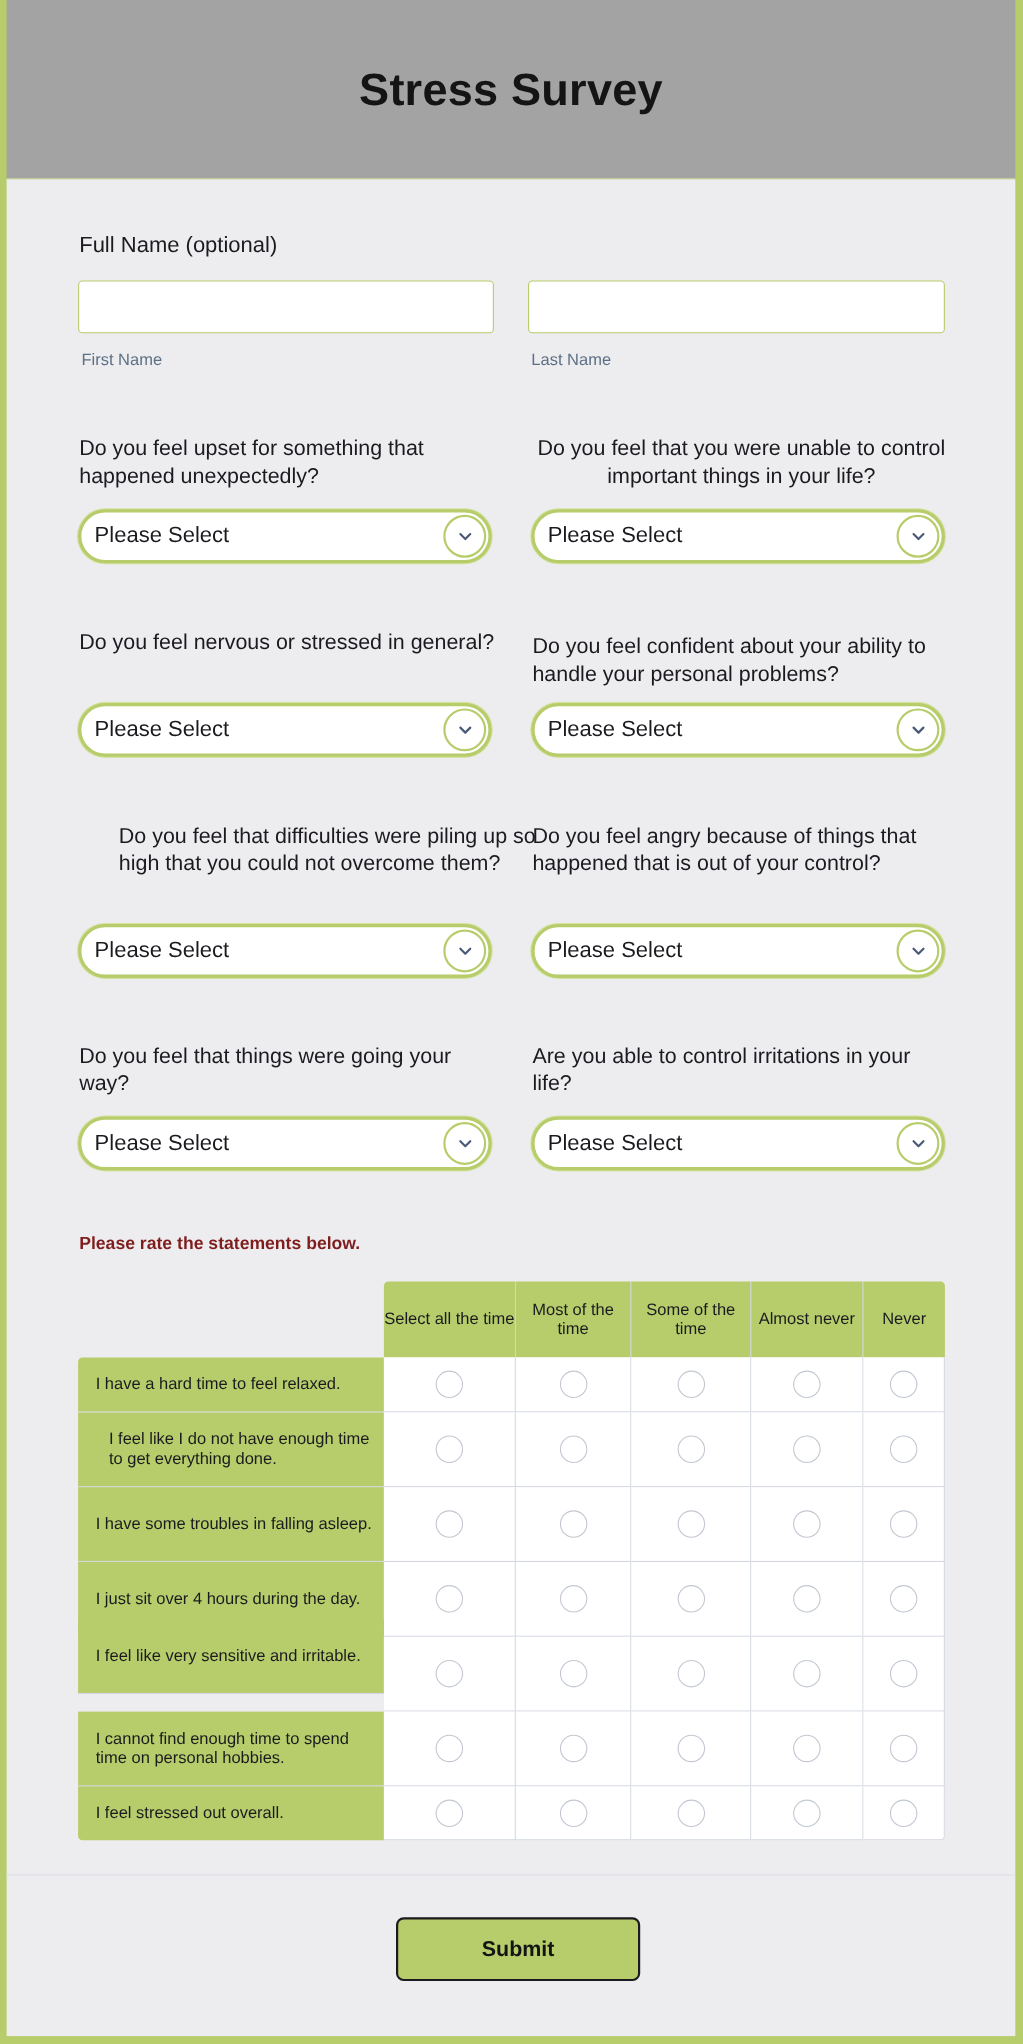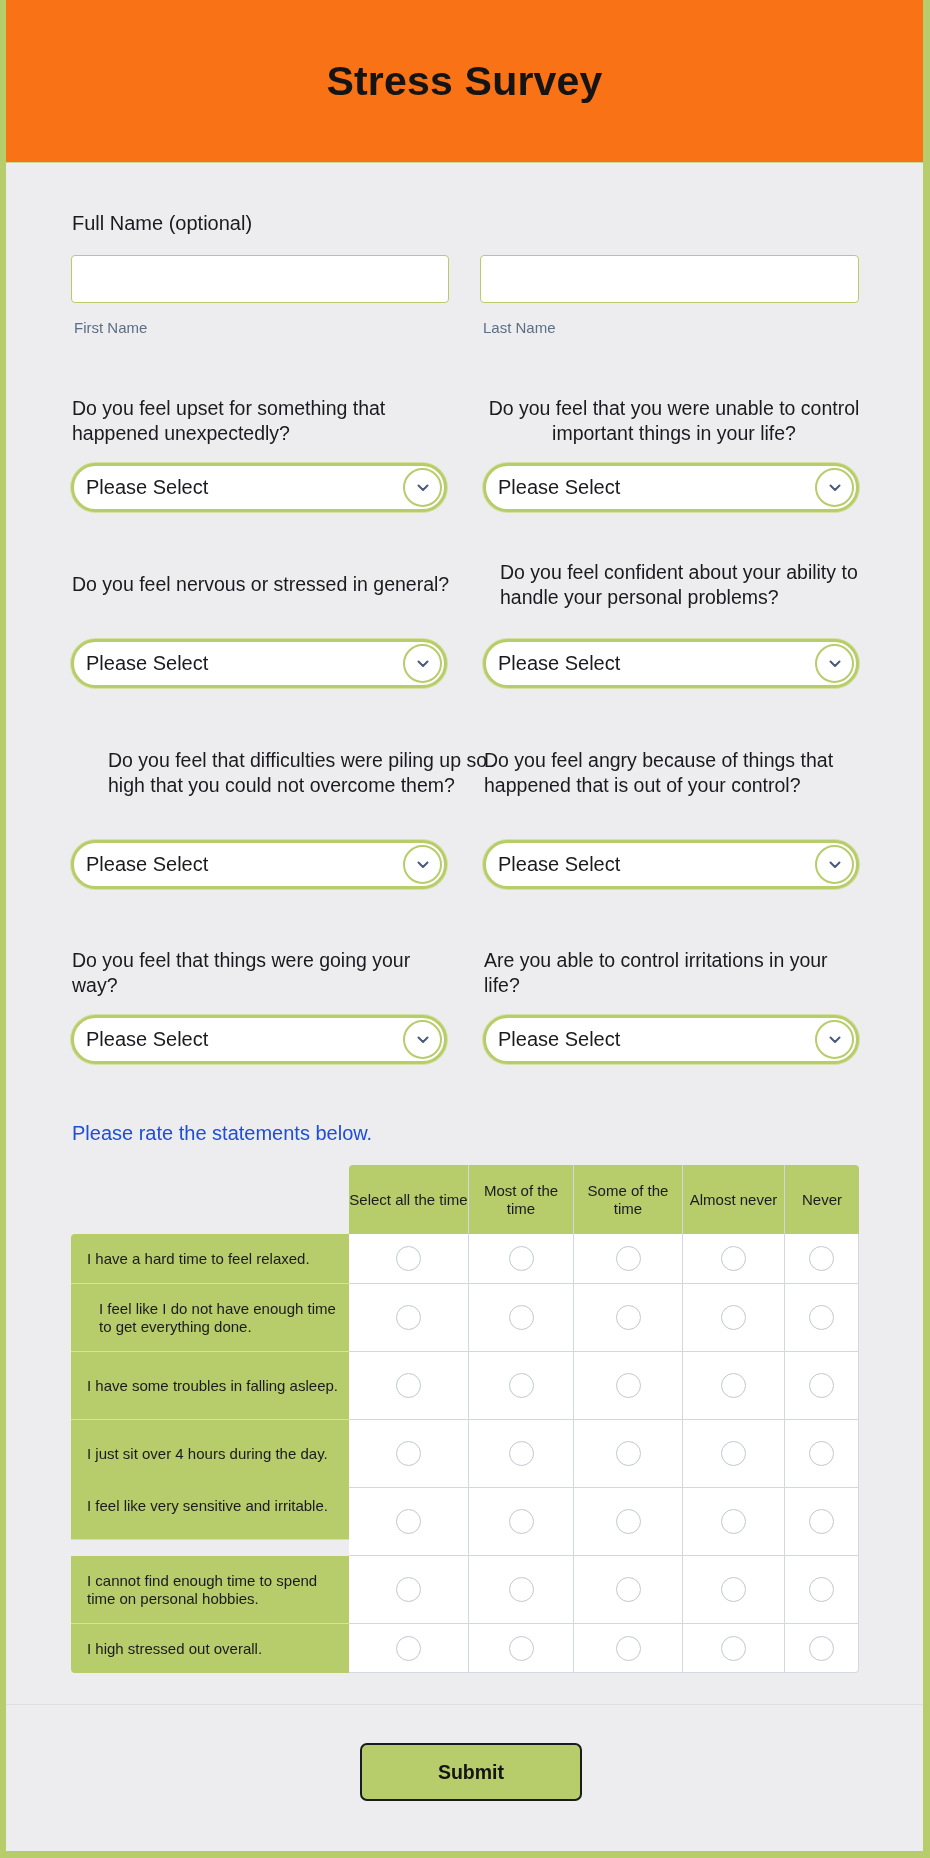--- a/index.html
+++ b/index.html
@@ -1,33 +1,33 @@
 <!DOCTYPE html>
 <html><head>
   <meta charset="utf-8">
   <style>
     * { box-sizing: border-box; margin: 0; padding: 0; }
     html, body { width: 930px; height: 1858px; background: #b7cc6a; }
     body { font-family: "Liberation Sans", "DejaVu Sans", sans-serif; color: #1b1b1f; position: relative; overflow: hidden; }
     .frame { position: absolute; left: 0; top: 0; width: 930px; height: 1858px; background: #b7cc6a; }
-    .header { position: absolute; left: 6px; top: 0; width: 917px; height: 163px; background: #f97316; border-bottom: 1px solid #c9d893; }
+    .header { position: absolute; left: 6px; top: 0; width: 917px; height: 163px; background: #a3a3a3; border-bottom: 1px solid #c9d893; }
     .title { position: absolute; left: 0; right: 0; top: 58px; text-align: center; font-size: 41px; font-weight: bold; color: #141414; letter-spacing: 0.2px; }
     .card { position: absolute; left: 6px; top: 163px; width: 917px; height: 1688px; background: #ededf0; }
 
     .label { position: absolute; font-size: 20px; color: #1b1b1f; line-height: 25px; }
     .sublabel { position: absolute; font-size: 15px; color: #5c6f84; }
     .textbox { position: absolute; height: 48px; background: #fff; border: 1.5px solid #b7cc6a; border-radius: 4px; }
 
     .q { position: absolute; width: 380px; font-size: 19.5px; line-height: 25px; color: #1b1b1f; }
     .select { position: absolute; width: 376px; height: 49px; background: #fff; border: 3px solid #b7cc6a; border-radius: 25px; box-shadow: 0 0 0 1px #d5e2a2; }
     .select .val { position: absolute; left: 12px; top: 10px; font-size: 20px; color: #1b1b1f; }
     .select .chev { position: absolute; right: 2px; top: 2px; width: 39px; height: 39px; border: 2.5px solid #b7cc6a; border-radius: 50%; background: #fff; display: flex; align-items: center; justify-content: center; }
     .select .chev svg { width: 12px; height: 8px; }
 
-    .matrix-title { position: absolute; left: 72px; top: 1122px; font-size: 20px; color: #1d4ed8; }
+    .matrix-title { position: absolute; left: 72px; top: 1122px; font-size: 16px; color: #7f1d1d; font-weight: bold; }
     .mtable { position: absolute; left: 71px; top: 1165px; width: 788px; }
     .mhead { position: absolute; top: 0; height: 69px; background: #b7cc6a; border-right: 1px solid #d3d7e0; display: flex; align-items: center; justify-content: center; text-align: center; font-size: 15px; line-height: 18px; color: #1b1b1f; }
     .mrow-label { position: absolute; left: 0; width: 278px; background: #b7cc6a; border-bottom: 1.5px solid #d3d7e0; padding-left: 16px; padding-right: 10px; display: flex; align-items: center; font-size: 15px; line-height: 18px; color: #1b1b1f; }
     .mcell { position: absolute; background: #fff; border-right: 1.5px solid #d3d7e0; border-bottom: 1.5px solid #d3d7e0; display: flex; align-items: center; justify-content: center; }
     .radio { width: 25px; height: 25px; border: 1.5px solid #c2c7d1; border-radius: 50%; background: #fff; }
 
     .divider { position: absolute; left: 6px; top: 1704px; width: 917px; height: 1px; background: #dcdfe6; }
     .submit { position: absolute; left: 360px; top: 1743px; width: 222px; height: 58px; background: #b7cc6a; border: 2.5px solid #1b1b1f; border-radius: 7px; font-size: 19.5px; font-weight: bold; color: #141414; display: flex; align-items: center; justify-content: center; cursor: pointer; }
   </style>
 </head>
@@ -70,21 +70,21 @@
 <div class="q" style="left:72px; top:572px;">Do you feel nervous or stressed in general?</div>
 <div class="select" style="left:71px; top:639px;">
   <span class="val">Please Select</span>
   <span class="chev">
       <svg viewBox="0 0 12 8">
         <path d="M1.5 1.5 L6 6 L10.5 1.5" fill="none" stroke="#4a5a78" stroke-width="2" stroke-linecap="round" stroke-linejoin="round"></path>
       </svg>
     </span>
 </div>
 
-<div class="q" style="left:484px; top:560px;margin-left:16px;">Do you feel confident about your ability to handle your personal problems?</div>
+<div class="q" style="left:484px; top:576px;">Do you feel confident about your ability to handle your personal problems?</div>
 <div class="select" style="left:483px; top:639px;">
   <span class="val">Please Select</span>
   <span class="chev">
       <svg viewBox="0 0 12 8">
         <path d="M1.5 1.5 L6 6 L10.5 1.5" fill="none" stroke="#4a5a78" stroke-width="2" stroke-linecap="round" stroke-linejoin="round"></path>
       </svg>
     </span>
 </div>
 
 <div class="q" style="left:72px; top:748px;margin-left:36px;">Do you feel that difficulties were piling up so high that you could not overcome them?</div>
@@ -232,21 +232,21 @@
   <div class="mcell" style="left:503px; top:391px; width:109px; height:68px;">
       <span class="radio"></span>
     </div>
   <div class="mcell" style="left:612px; top:391px; width:102px; height:68px;">
       <span class="radio"></span>
     </div>
   <div class="mcell" style="left:714px; top:391px; width:74px; height:68px;">
       <span class="radio"></span>
     </div>
 
-  <div class="mrow-label" style="top:459px; height:49px; border-bottom:none; border-bottom-left-radius:4px;">I high stressed out overall.</div>
+  <div class="mrow-label" style="top:459px; height:49px; border-bottom:none; border-bottom-left-radius:4px;">I feel stressed out overall.</div>
   <div class="mcell" style="left:278px; top:459px; width:120px; height:49px;">
       <span class="radio"></span>
     </div>
   <div class="mcell" style="left:398px; top:459px; width:105px; height:49px;">
       <span class="radio"></span>
     </div>
   <div class="mcell" style="left:503px; top:459px; width:109px; height:49px;">
       <span class="radio"></span>
     </div>
   <div class="mcell" style="left:612px; top:459px; width:102px; height:49px;">

